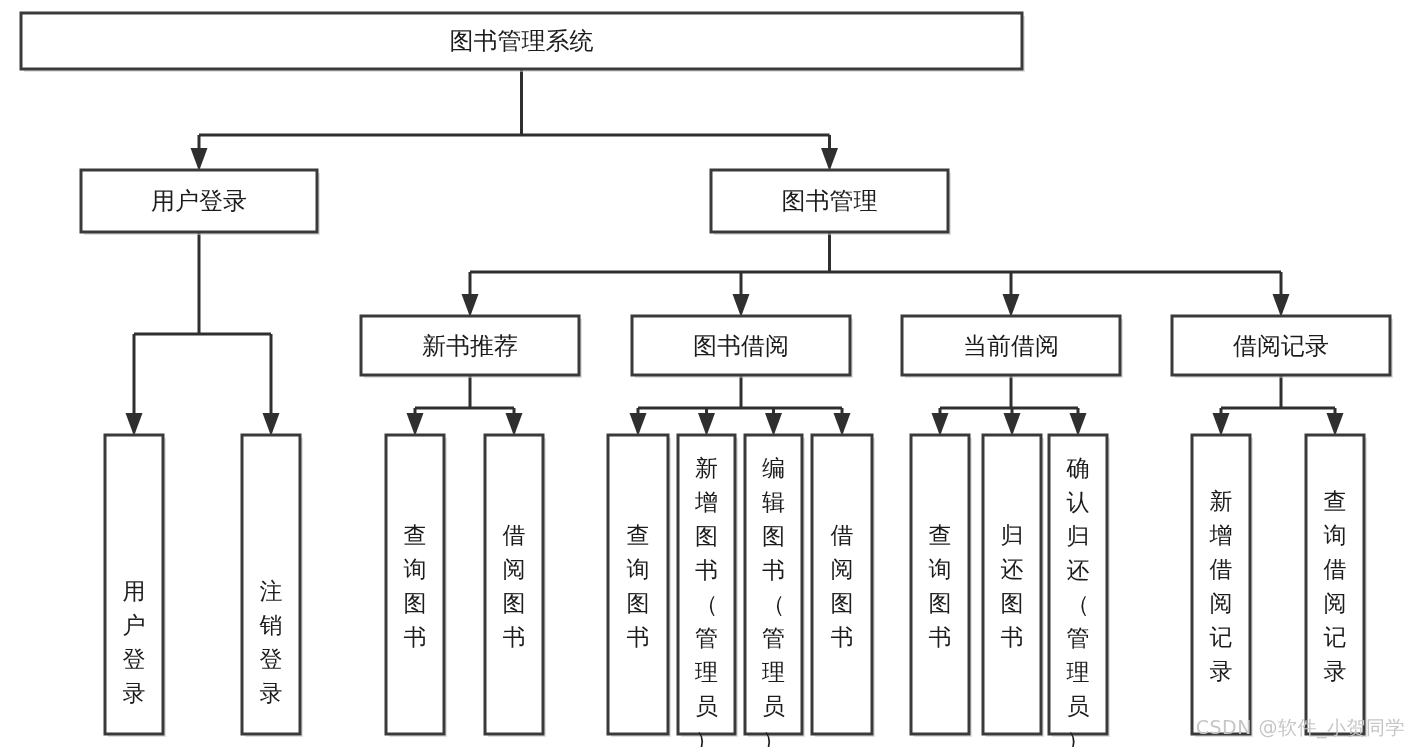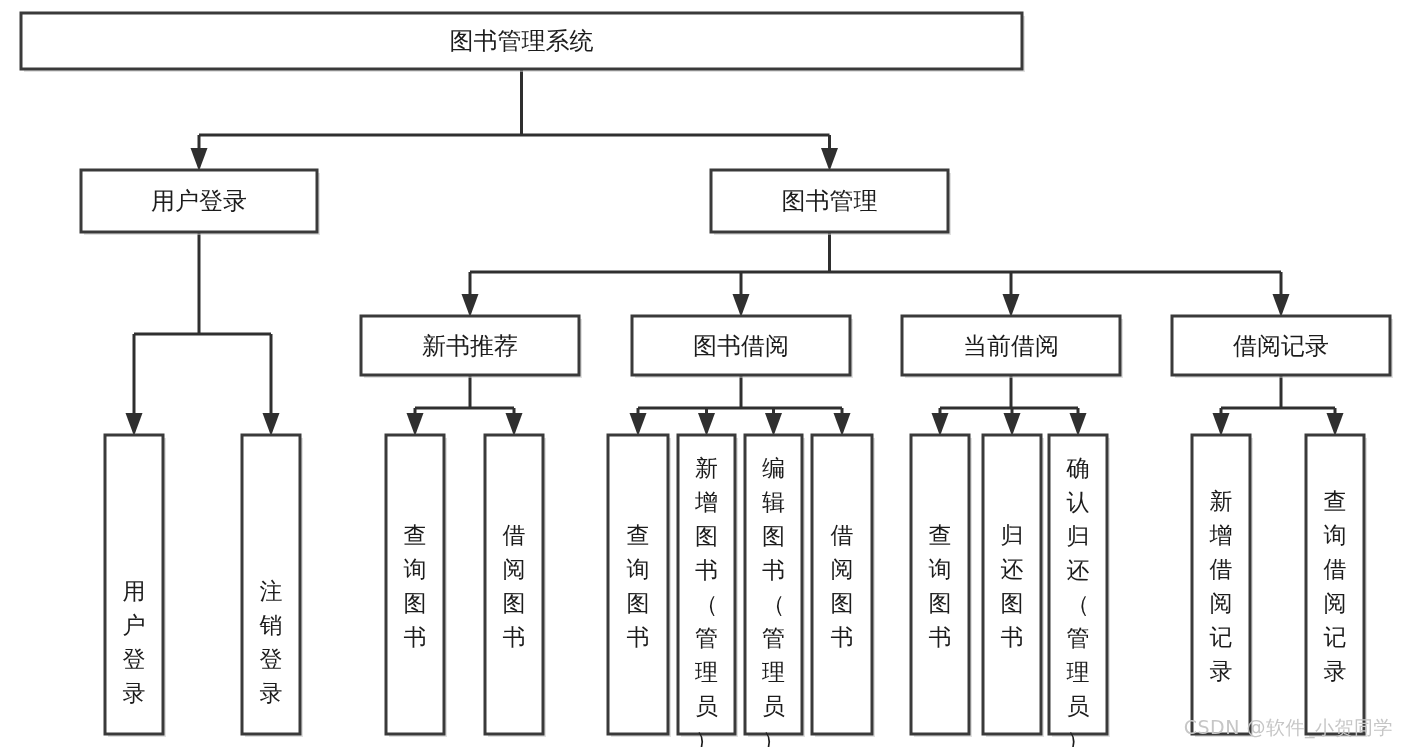--- a/index.html
+++ b/index.html
@@ -55,21 +55,21 @@
     dominant-baseline: middle;
   }
   .node-label-v {
     font-family: "DejaVu Sans", "Liberation Sans", sans-serif;
     font-size: 23px;
     fill: #1c1c1c;
     text-anchor: middle;
   }
   .watermark-text {
     position: absolute;
-    right: 12px;
+    right: 0;
     bottom: 6px;
     font-family: "DejaVu Sans", "Liberation Sans", sans-serif;
     font-size: 19px;
     color: #c6c6c6;
     white-space: nowrap;
     letter-spacing: 0.5px;
     user-select: none;
   }
 </style>
 </head>

